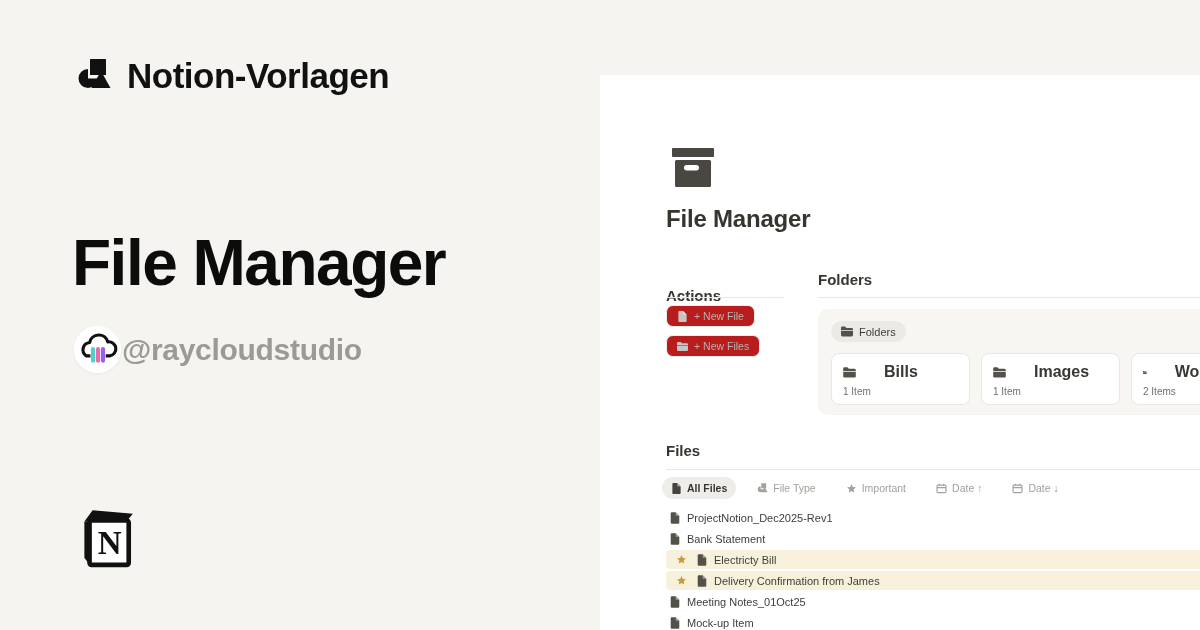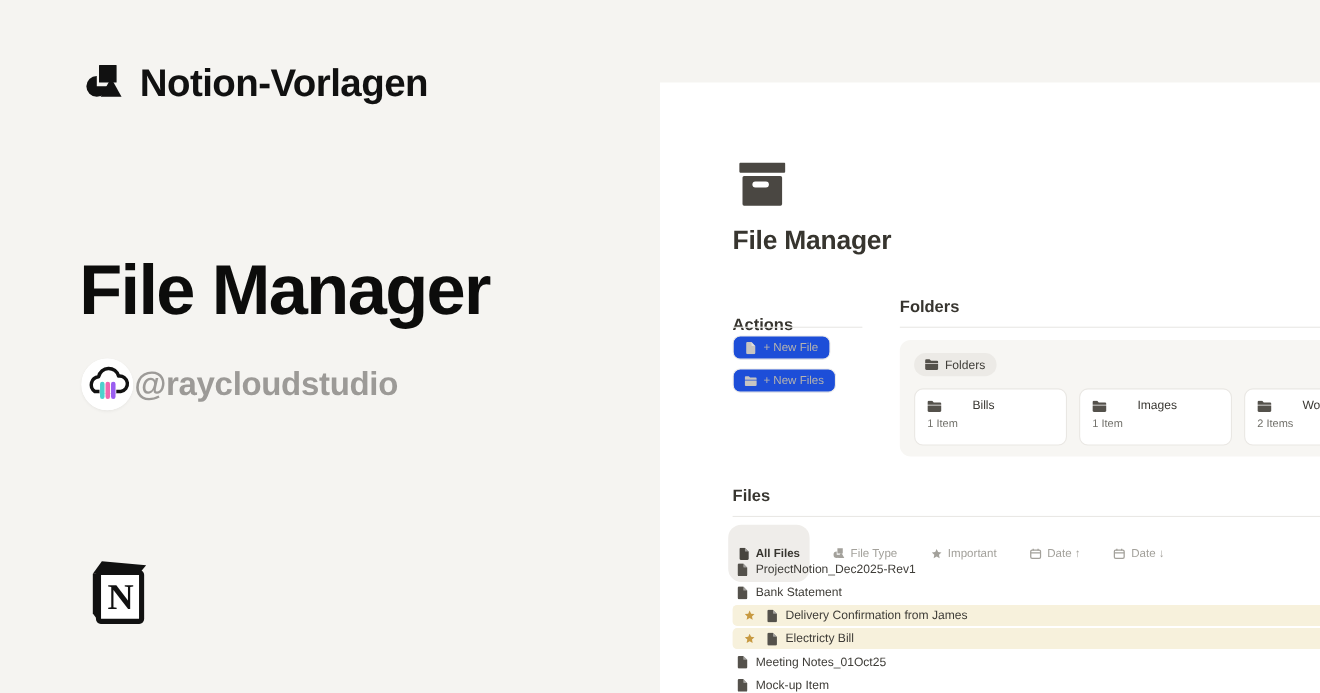--- a/index.html
+++ b/index.html
@@ -33,39 +33,39 @@
   .sec-actions-h{left:66px;top:212px;}
   .sec-folders-h{left:218px;top:196px;}
   .sec-files-h{left:66px;top:367px;}
 
   .divider{position:absolute;height:1px;background:#e9e8e5;}
   .div-actions{left:66px;top:222px;width:118px;}
   .div-folders{left:218px;top:222px;right:0;}
   .div-files{left:66px;top:394px;right:0;}
 
   .actions-buttons{position:absolute;left:66px;top:230px;display:flex;flex-direction:column;align-items:flex-start;gap:8px;}
-  .pv-btn{display:inline-flex;align-items:center;gap:6px;height:20px;padding:0 10px;background:#1d4ed8;
+  .pv-btn{display:inline-flex;align-items:center;gap:6px;height:20px;padding:0 10px;background:#b91c1c;
           border:1px solid #edecea;border-radius:7px;font-size:10.5px;color:#b5b3ae;white-space:nowrap;}
   .pv-btn .fi{width:11px;height:11px;color:#c7c5c1;}
 
   .folders-box{position:absolute;left:218px;top:234px;right:-40px;height:106px;background:#f7f6f3;
                border-radius:10px;padding:12px 0 0 13px;box-sizing:border-box;overflow:hidden;}
   .view-tab{display:inline-flex;align-items:center;gap:6px;height:21px;padding:0 10px;background:#eceae6;
             border-radius:11px;font-size:11px;font-weight:500;color:#3f3d38;}
   .view-tab .fi{width:12px;height:11px;color:#54514b;}
   .cards-row{display:flex;gap:11px;margin-top:11px;}
   .fcard{flex:none;width:139px;height:52px;background:#fff;border:1px solid #e9e7e3;border-radius:8px;
          padding:9px 11px;box-sizing:border-box;}
   .fcard-top{display:flex;align-items:center;gap:7px;}
   .fcard-top .fi{width:13px;height:11px;color:#54514b;}
-  .fcard-name{font-size:11px;font-weight:400;color:#3a3833;white-space:nowrap;padding-left:21px;}
+  .fcard-name{font-size:16px;font-weight:700;color:#3a3833;white-space:nowrap;padding-left:21px;}
   .fcard-count{margin-top:5px;font-size:10px;color:#71706a;}
 
   .filter-bar{position:absolute;left:62px;top:402px;right:0;display:flex;align-items:center;gap:12px;}
-  .filter{display:inline-flex;align-items:center;gap:5px;height:22px;padding:15px 9px;border-radius:12px;
+  .filter{display:inline-flex;align-items:center;gap:5px;height:22px;padding:0 9px;border-radius:12px;
           font-size:10.5px;font-weight:500;color:#a3a19b;white-space:nowrap;}
   .filter .fi{width:11px;height:11px;color:#a3a19b;}
   .filter.active{background:#efedea;color:#37352f;font-weight:600;}
   .filter.active .fi{color:#47443e;}
 
   .file-list{position:absolute;left:66px;top:433px;right:0;}
   .frow{display:flex;align-items:center;height:19px;margin-bottom:2px;gap:7px;padding-left:4px;font-size:11px;
         font-weight:500;color:#3f3d38;white-space:nowrap;}
   .frow .fi{width:10px;height:12px;color:#54514b;flex:none;}
   .frow .star{display:none;width:11px;height:11px;color:#c79940;margin-right:3px;}
@@ -279,35 +279,35 @@
             <svg viewBox="0 0 16 16" fill="currentColor">
               <path d="M8 1.6 L9.9 5.7 14.4 6.2 11.1 9.3 12 13.8 8 11.5 4 13.8 4.9 9.3 1.6 6.2 6.1 5.7 Z"></path>
             </svg>
           </span>
           <span class="fi">
             <svg viewBox="0 0 14 16" fill="currentColor">
               <path d="M1 1.5 A1.5 1.5 0 0 1 2.5 0 H8 L13 5 V14.5 A1.5 1.5 0 0 1 11.5 16 H2.5 A1.5 1.5 0 0 1 1 14.5 Z"></path>
               <path d="M8 0 L13 5 H8.8 A0.8 0.8 0 0 1 8 4.2 Z" fill="#fff" opacity="0.45"></path>
             </svg>
           </span>
-          <span>Delivery Confirmation from James</span>
+          <span>Electricty Bill</span>
         </div>
         <div class="frow starred">
           <span class="fi star">
             <svg viewBox="0 0 16 16" fill="currentColor">
               <path d="M8 1.6 L9.9 5.7 14.4 6.2 11.1 9.3 12 13.8 8 11.5 4 13.8 4.9 9.3 1.6 6.2 6.1 5.7 Z"></path>
             </svg>
           </span>
           <span class="fi">
             <svg viewBox="0 0 14 16" fill="currentColor">
               <path d="M1 1.5 A1.5 1.5 0 0 1 2.5 0 H8 L13 5 V14.5 A1.5 1.5 0 0 1 11.5 16 H2.5 A1.5 1.5 0 0 1 1 14.5 Z"></path>
               <path d="M8 0 L13 5 H8.8 A0.8 0.8 0 0 1 8 4.2 Z" fill="#fff" opacity="0.45"></path>
             </svg>
           </span>
-          <span>Electricty Bill</span>
+          <span>Delivery Confirmation from James</span>
         </div>
         <div class="frow">
 
           <span class="fi">
             <svg viewBox="0 0 14 16" fill="currentColor">
               <path d="M1 1.5 A1.5 1.5 0 0 1 2.5 0 H8 L13 5 V14.5 A1.5 1.5 0 0 1 11.5 16 H2.5 A1.5 1.5 0 0 1 1 14.5 Z"></path>
               <path d="M8 0 L13 5 H8.8 A0.8 0.8 0 0 1 8 4.2 Z" fill="#fff" opacity="0.45"></path>
             </svg>
           </span>
           <span>Meeting Notes_01Oct25</span>

